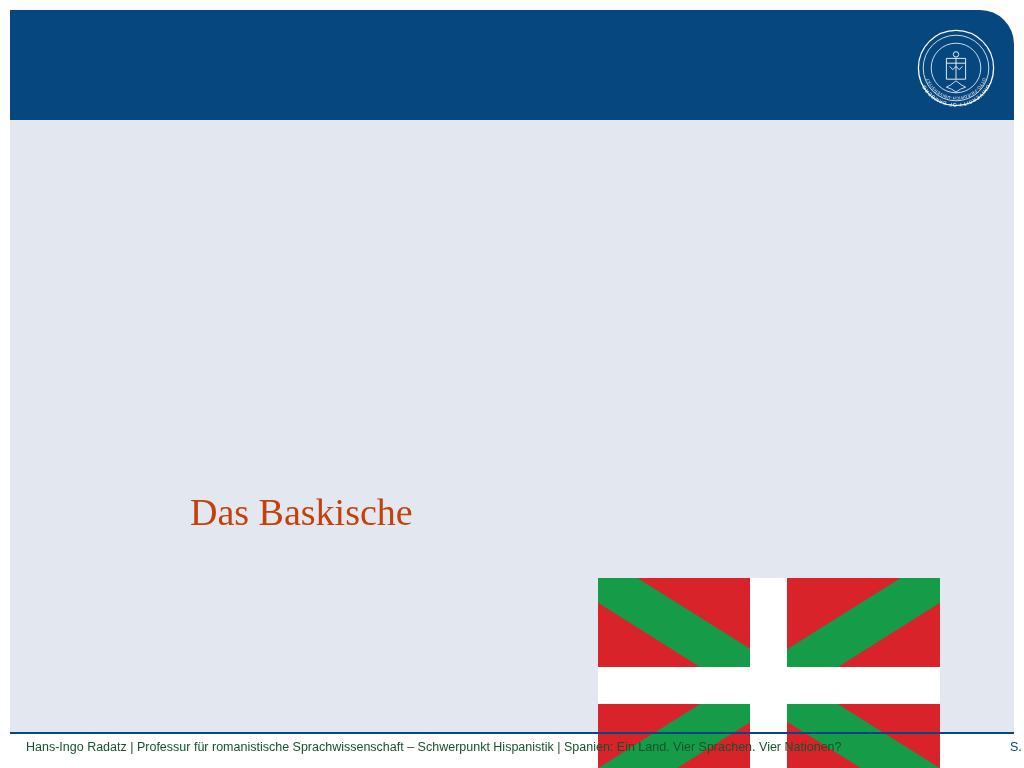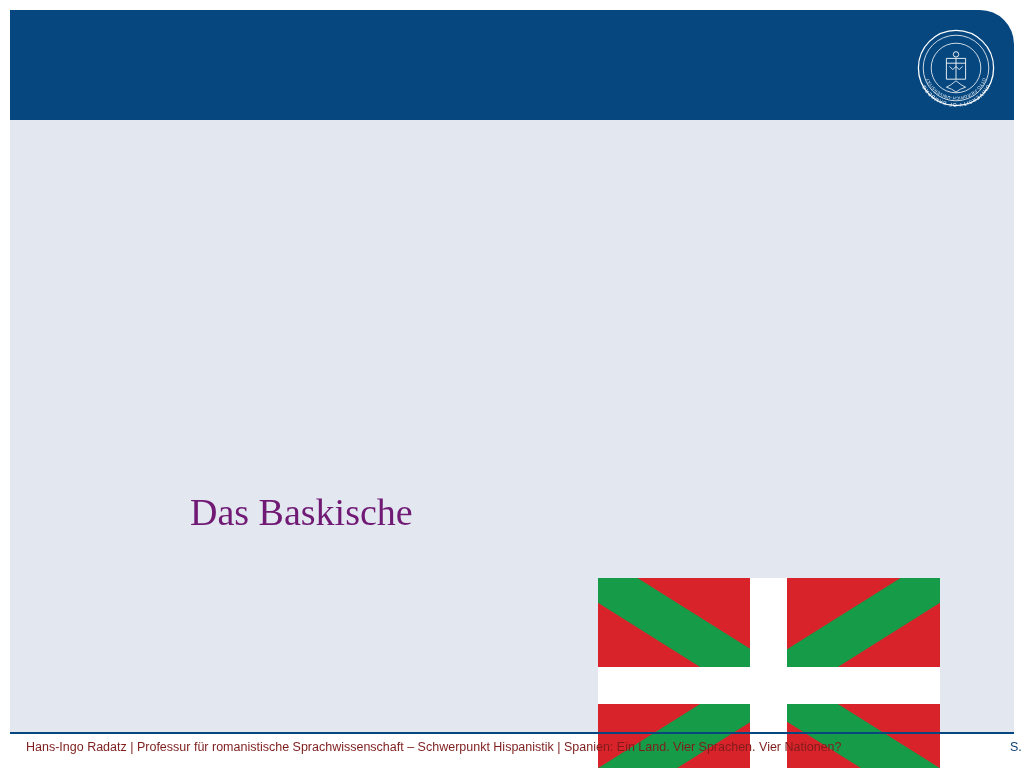--- a/index.html
+++ b/index.html
@@ -51,21 +51,21 @@
     width: 1004px;
     height: 612px;
     background: #e3e8f0;
   }
 
   
   .slide-title {
     position: absolute;
     left: 180px;
     top: 372px;
-    color: #701a75;
+    color: #c2410c;
     font-family: "Liberation Serif", serif;
     font-size: 38px;
     line-height: 1.1;
     white-space: nowrap;
   }
 
   
   .flag {
     position: absolute;
     left: 588px;
@@ -83,21 +83,21 @@
     left: 10px;
     top: 732px;
     width: 1004px;
     height: 2px;
     background: #06477f;
   }
   .footer-text {
     position: absolute;
     left: 26px;
     top: 740px;
-    color: #7f1d1d;
+    color: #14532d;
     font-size: 12.5px;
     white-space: nowrap;
   }
   .footer-page {
     position: absolute;
     left: 966px;
     top: 740px;
     color: #0d4478;
     font-size: 12.5px;
     white-space: nowrap;

